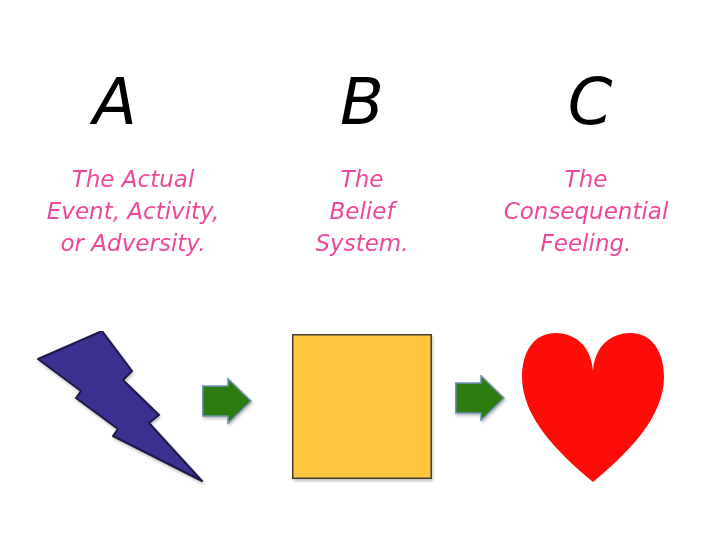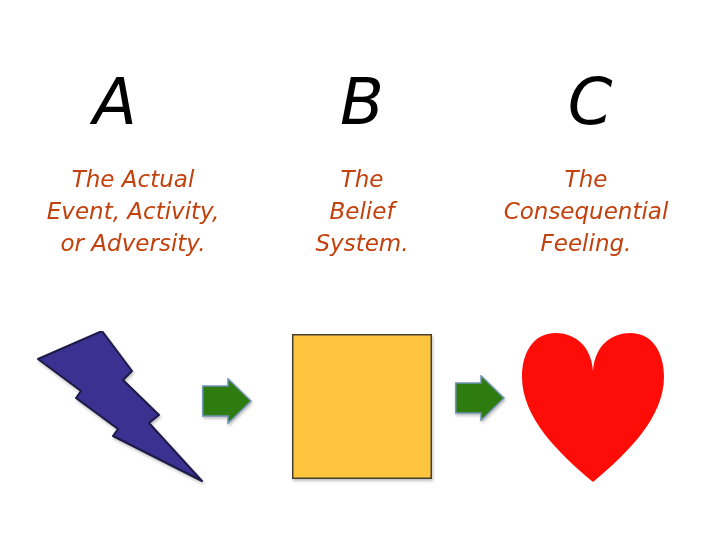--- a/index.html
+++ b/index.html
@@ -15,21 +15,21 @@
     transform:translateX(-50%);
     font-size:64px;line-height:72px;
     font-style:italic;color:#000;
     white-space:nowrap;
   }
   .desc{
     position:absolute;top:163px;
     transform:translateX(-50%);
     width:250px;
     font-size:23px;line-height:32px;
-    font-style:italic;color:#c2410c;
+    font-style:italic;color:#ec4899;
     text-align:center;
     white-space:pre-line;
   }
   .shape{position:absolute;}
   .shadowed{filter:drop-shadow(1px 2px 1.5px rgba(110,110,110,0.45));}
   svg{display:block;}
 </style>
 </head>
 <body>
 

